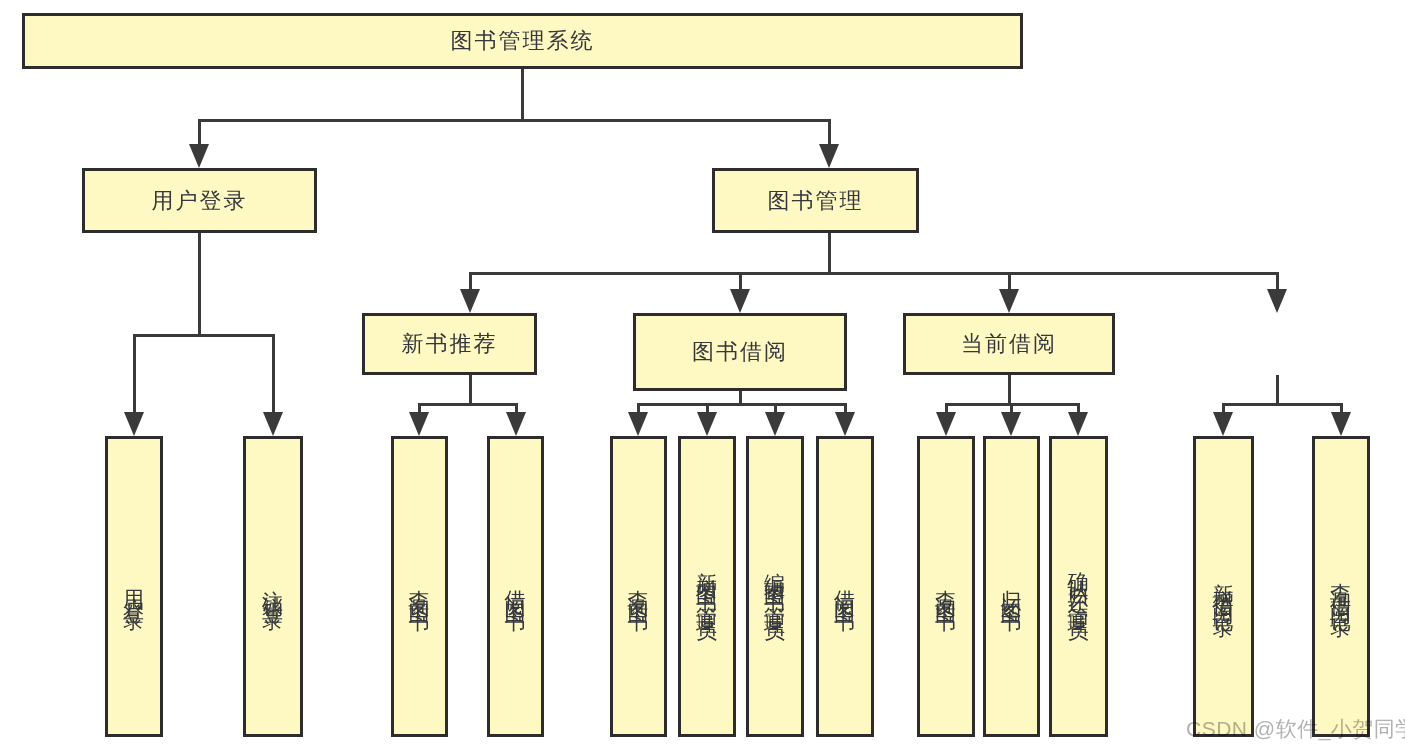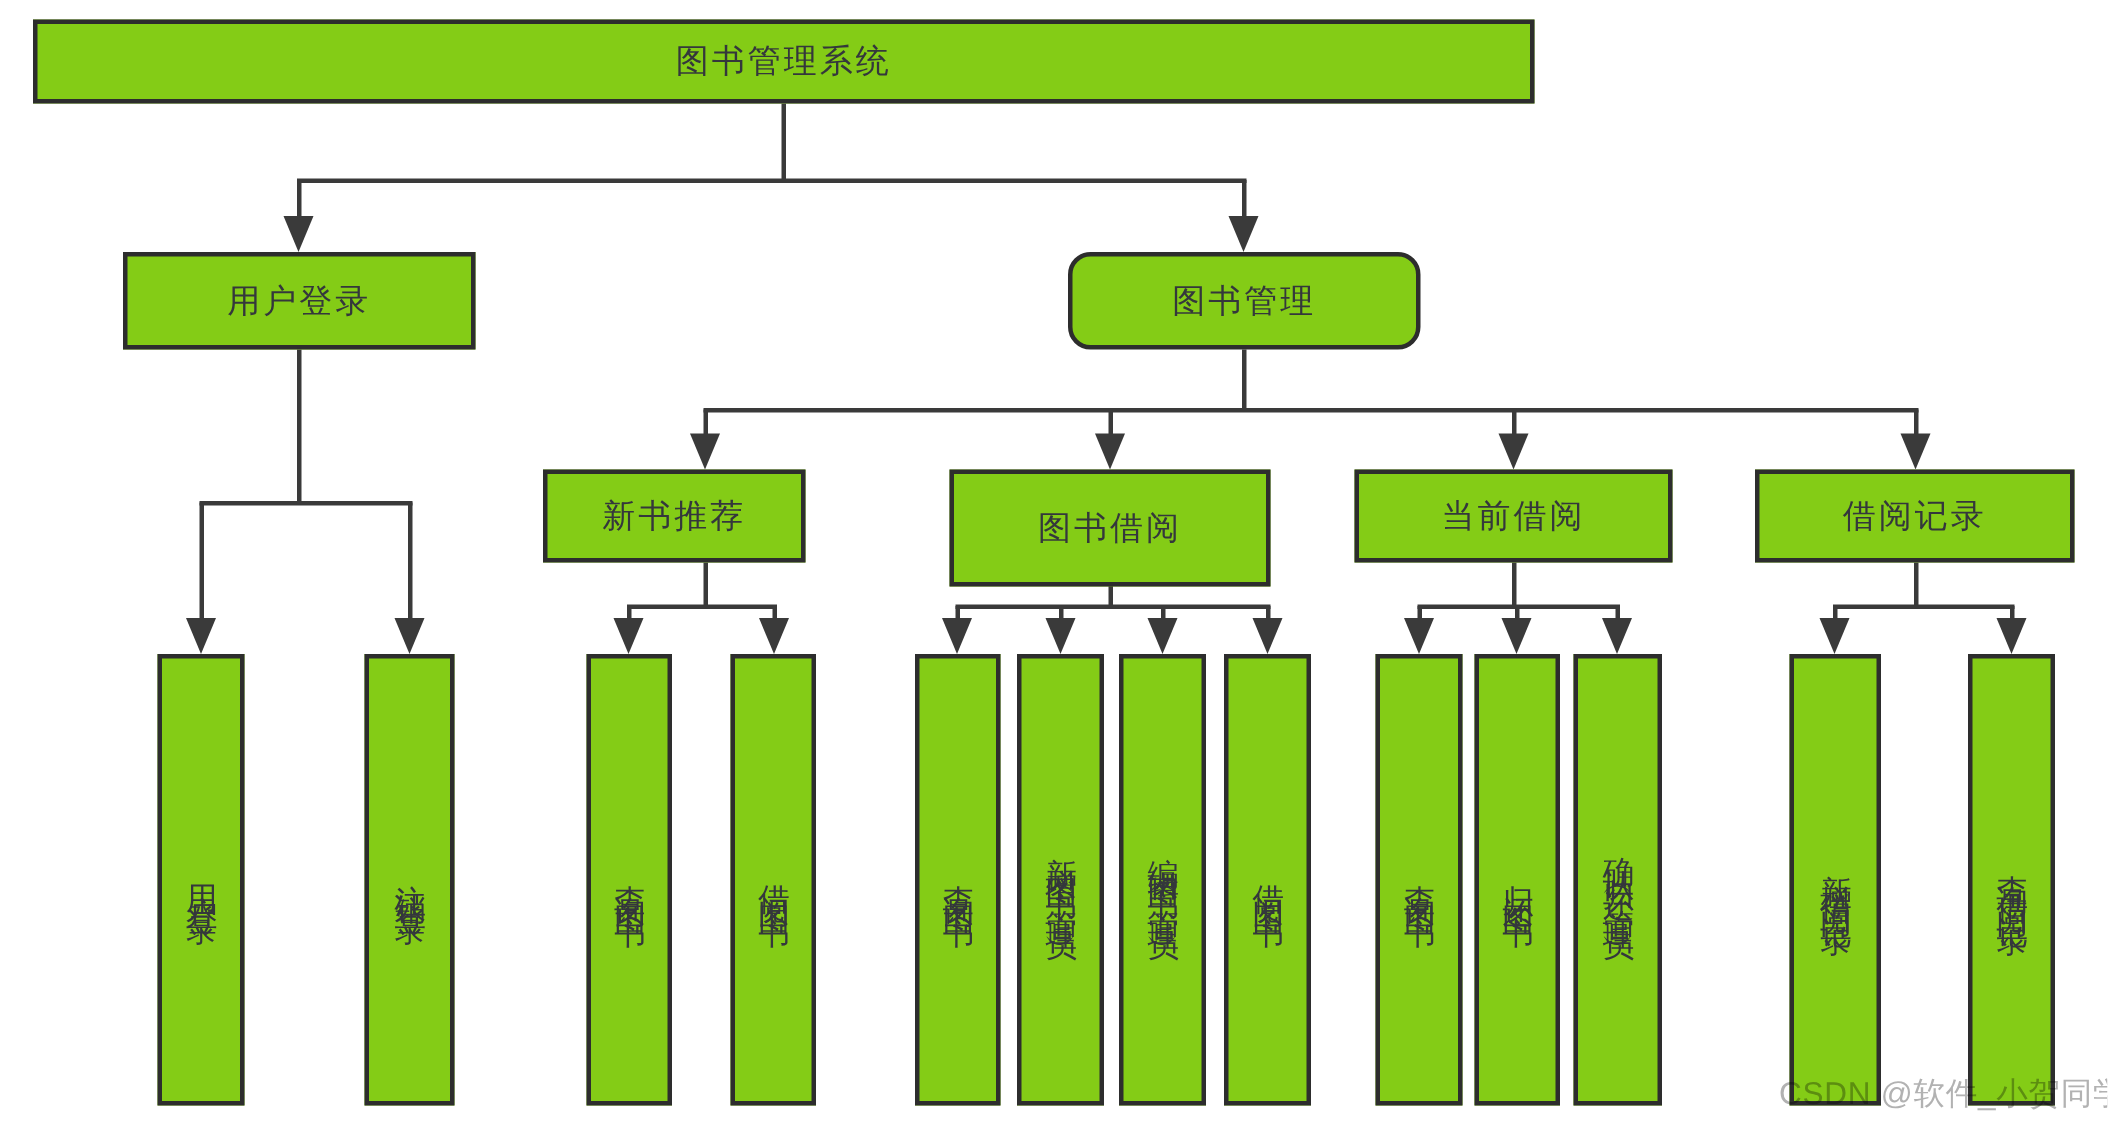--- a/index.html
+++ b/index.html
@@ -2,21 +2,21 @@
 <html><head>
 <meta charset="utf-8">
 <style>
   html,body{margin:0;padding:0;background:#ffffff;}
   #canvas{
     position:relative;width:1405px;height:747px;background:#ffffff;overflow:hidden;
     font-family:"Liberation Sans","DejaVu Sans",sans-serif;
   }
   .node{
     position:absolute;box-sizing:border-box;
-    border:3px solid #2d2d2d;background:#84cc16;
+    border:3px solid #2d2d2d;background:#fef9c3;
     display:flex;align-items:center;justify-content:center;
     color:#34373c;font-size:22px;letter-spacing:2px;
     z-index:2;
   }
   .vnode{
     writing-mode:vertical-rl;text-orientation:mixed;
     font-size:21px;letter-spacing:7px;line-height:1;
   }
   .hline,.vline{position:absolute;background:#3a3a3a;z-index:1;}
   .ahead{position:absolute;width:0;height:0;z-index:1;
@@ -33,35 +33,32 @@
 
 <div id="canvas">
 
   <div class="node" style="left:22px;top:13px;width:1001px;height:56px;">
     <span>图书管理系统</span>
   </div>
 
   <div class="node" style="left:82px;top:168px;width:235px;height:65px;">
     <span>用户登录</span>
   </div>
-  <div class="node" style="left:712px;top:168px;width:235px;height:65px;border-radius:15px;">
+  <div class="node" style="left:712px;top:168px;width:207px;height:65px;">
     <span>图书管理</span>
   </div>
 
   <div class="node" style="left:362px;top:313px;width:175px;height:62px;">
     <span>新书推荐</span>
   </div>
   <div class="node" style="left:633px;top:313px;width:214px;height:78px;">
     <span>图书借阅</span>
   </div>
   <div class="node" style="left:903px;top:313px;width:212px;height:62px;">
     <span>当前借阅</span>
-  </div>
-  <div class="node" style="left:1170px;top:313px;width:213px;height:62px;">
-    <span>借阅记录</span>
   </div>
 
   <div class="node vnode" style="left:105px;top:436px;width:58px;height:301px;">
     <span>用户登录</span>
   </div>
   <div class="node vnode" style="left:243px;top:436px;width:60px;height:301px;">
     <span>注销登录</span>
   </div>
   <div class="node vnode" style="left:391px;top:436px;width:57px;height:301px;">
     <span>查询图书</span>

